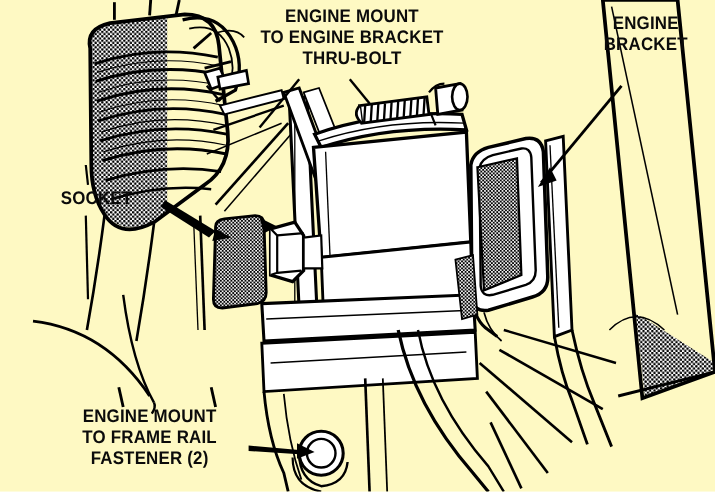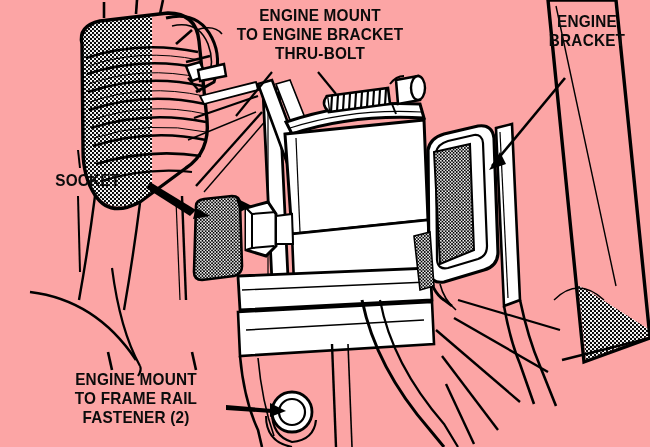--- a/index.html
+++ b/index.html
@@ -5,21 +5,21 @@
 <style>
   html, body {
     margin: 0;
     padding: 0;
     background: #ffffff;
   }
   #page {
     position: relative;
     width: 650px;
     height: 447px;
-    background: #fca5a5;
+    background: #fef9c3;
     overflow: hidden;
     font-family: "Liberation Sans", sans-serif;
   }
   #diagram-svg {
     position: absolute;
     top: 0;
     left: 0;
     width: 650px;
     height: 447px;
   }

